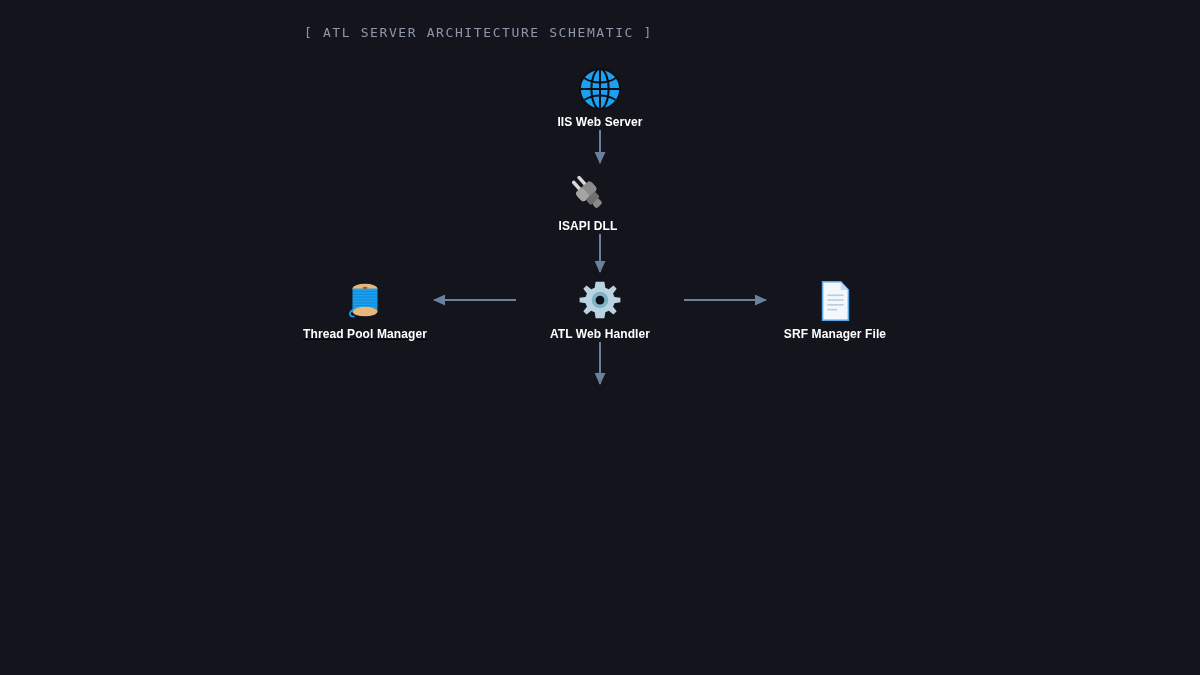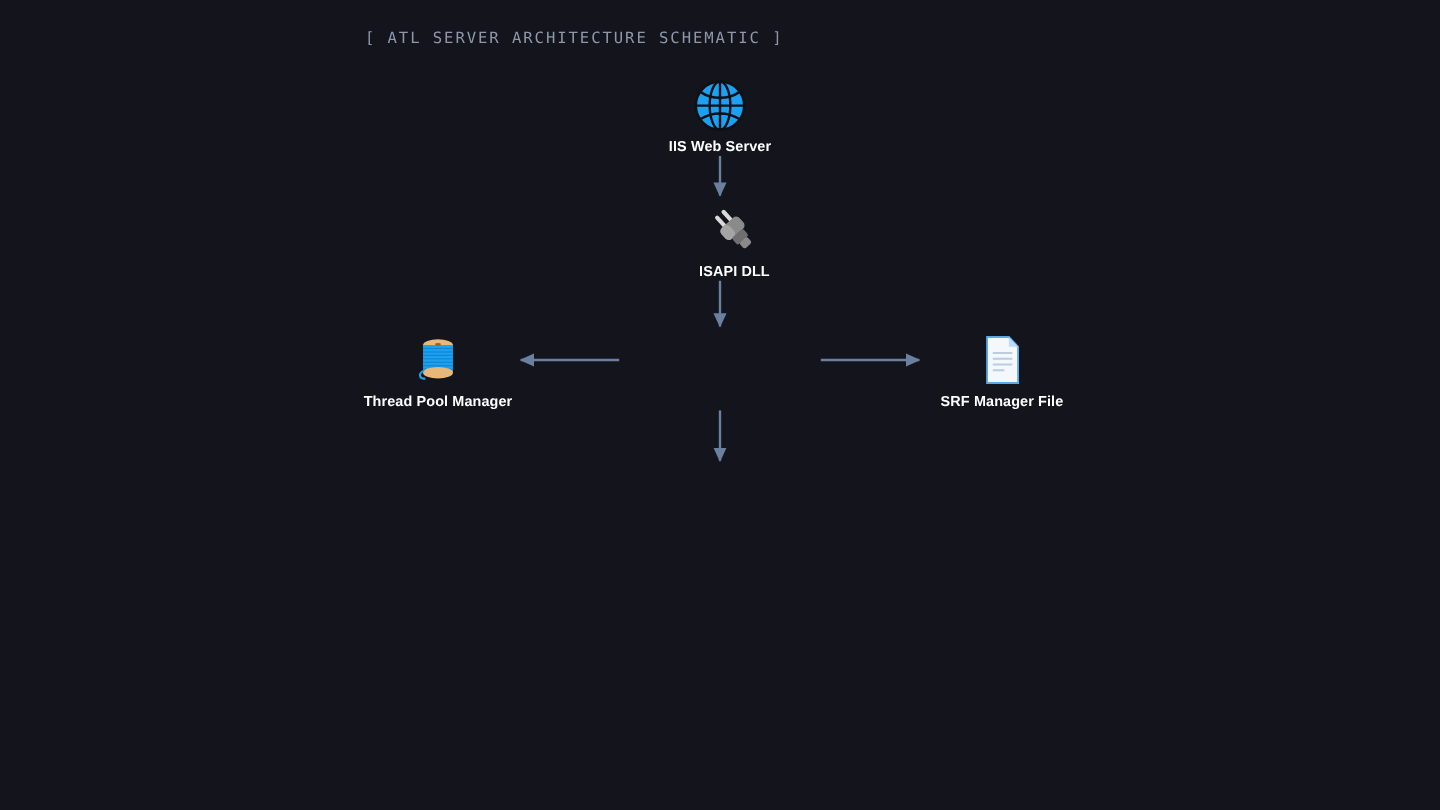--- a/index.html
+++ b/index.html
@@ -140,38 +140,53 @@
             <line x1="3" y1="24" x2="45" y2="24"></line>
             <path d="M7.5,12.5 C12,15.5 18,17.2 24,17.2 C30,17.2 36,15.5 40.5,12.5"></path>
             <path d="M7.5,35.5 C12,32.5 18,30.8 24,30.8 C30,30.8 36,32.5 40.5,35.5"></path>
             <line x1="24" y1="3" x2="24" y2="45"></line>
           </g>
         </svg>
       </span>
       <span class="node-label">IIS Web Server</span>
     </div>
 
-    <div class="node" style="left:612px; top:166px;">
+    <div class="node" style="left:588px; top:166px;">
       <span class="node-icon">
         <svg class="glyph" width="46" height="46" viewBox="0 0 48 48" xmlns="http://www.w3.org/2000/svg">
           <g transform="rotate(-42 24 24)">
             <rect x="18.5" y="4" width="3.6" height="13" rx="1.6" fill="#d9d9d9"></rect>
             <rect x="26" y="4" width="3.6" height="13" rx="1.6" fill="#d9d9d9"></rect>
             <rect x="13.5" y="15" width="21" height="13" rx="4" fill="#8a8a8a"></rect>
             <rect x="13.5" y="15" width="10" height="13" rx="4" fill="#a5a5a5"></rect>
             <rect x="17.5" y="27.5" width="13" height="8" rx="2" fill="#6f6f6f"></rect>
             <rect x="19.5" y="35" width="9" height="7" rx="2.4" fill="#8a8a8a"></rect>
           </g>
         </svg>
       </span>
       <span class="node-label">ISAPI DLL</span>
     </div>
 
-
-    <div class="node" style="left:365px; top:274px;">
+    <div class="node" style="left:600px; top:274px;">
+      <span class="node-icon">
+        <svg class="glyph" width="46" height="46" viewBox="0 0 48 48" xmlns="http://www.w3.org/2000/svg">
+          <g fill="#b9d3e0">
+            <path d="M24 4 L28.6 4 L29.6 10.2 L33.2 11.7 L38.1 7.9 L41.4 11.2 L37.6 16.1 L39.1 19.7 L45.3 20.7 L45.3 25.3
+                     L39.1 26.3 L37.6 29.9 L41.4 34.8 L38.1 38.1 L33.2 34.3 L29.6 35.8 L28.6 42 L24 42 L19.4 42 L18.4 35.8
+                     L14.8 34.3 L9.9 38.1 L6.6 34.8 L10.4 29.9 L8.9 26.3 L2.7 25.3 L2.7 20.7 L8.9 19.7 L10.4 16.1
+                     L6.6 11.2 L9.9 7.9 L14.8 11.7 L18.4 10.2 L19.4 4 Z"></path>
+          </g>
+          <circle cx="24" cy="23" r="8.6" fill="#7fb3c4"></circle>
+          <circle cx="24" cy="23" r="4.6" fill="#0f1016"></circle>
+        </svg>
+      </span>
+      <span class="node-label">ATL Web Handler</span>
+    </div>
+
+    <div class="node" style="left:365px; top:274px;text-decoration:underline;">
       <span class="node-icon">
         <svg class="glyph" width="46" height="46" viewBox="0 0 48 48" xmlns="http://www.w3.org/2000/svg">
           <ellipse cx="24" cy="11" rx="13" ry="5" fill="#e8b87a"></ellipse>
           <rect x="11" y="11" width="26" height="24" fill="#1ca0f2"></rect>
           <g stroke="#0d7ec2" stroke-width="1" opacity="0.75">
             <line x1="11" y1="14" x2="37" y2="14"></line>
             <line x1="11" y1="17" x2="37" y2="17"></line>
             <line x1="11" y1="20" x2="37" y2="20"></line>
             <line x1="11" y1="23" x2="37" y2="23"></line>
             <line x1="11" y1="26" x2="37" y2="26"></line>

